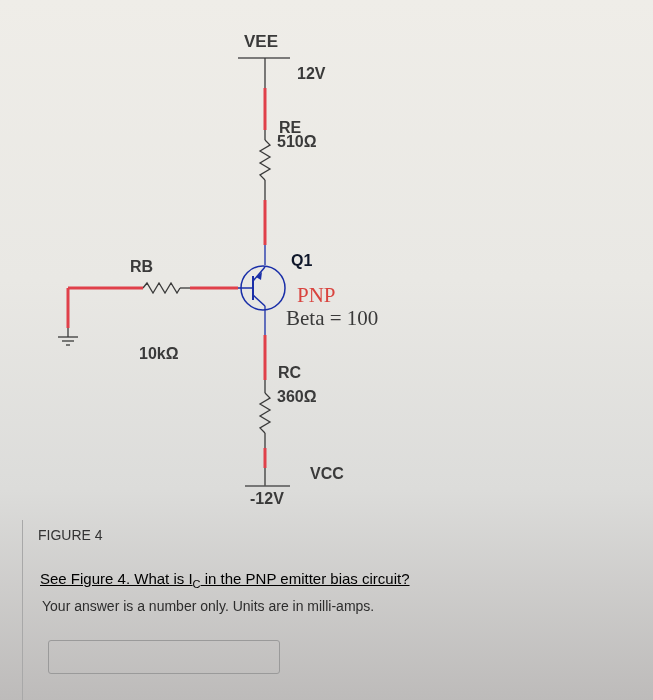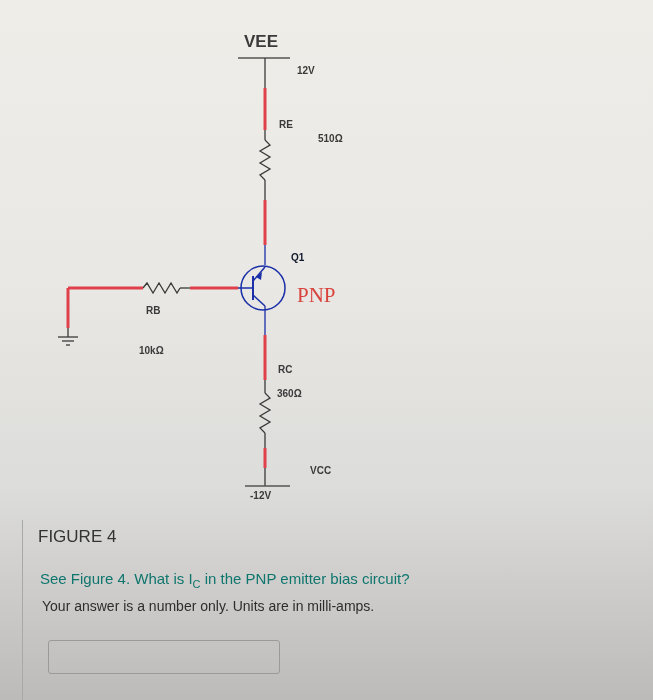--- a/index.html
+++ b/index.html
@@ -2,27 +2,27 @@
 <html><head>
 <meta charset="utf-8">
 <style>
   html, body { margin:0; padding:0; }
   body {
     width:653px; height:700px; overflow:hidden; position:relative;
     background: linear-gradient(180deg, #efede8 0%, #e9e8e4 40%, #dcdcda 70%, #bdbbba 100%);
     font-family: "Liberation Sans", sans-serif;
   }
   .circuit { position:absolute; left:0; top:0; width:588px; height:520px; }
-  .lbl { position:absolute; font-family:"Liberation Sans", sans-serif; font-weight:bold; color:#3a3a3a; font-size:10px; }
+  .lbl { position:absolute; font-family:"Liberation Sans", sans-serif; font-weight:bold; color:#3a3a3a; font-size:16px; }
   .serif { position:absolute; font-family:"Liberation Serif", serif; font-size:21px; }
   .blue { color:#0f172a; }
   .red { color:#d9433e; }
   .dark { color:#3a3a3a; }
-  .figure-caption { position:absolute; left:38px; top:527px; font-size:17px; color:#333; }
-  .question { position:absolute; left:40px; top:570px; font-size:15px; color:#0f766e; }
+  .figure-caption { position:absolute; left:38px; top:527px; font-size:14px; color:#333; }
+  .question { position:absolute; left:40px; top:570px; font-size:15px; color:#000000;text-decoration:underline; }
   .note { position:absolute; left:42px; top:598px; font-size:14px; color:#2d2d2d; }
   .question sub { font-size:11px; }
   .answer-box {
     position:absolute; left:48px; top:640px; width:232px; height:34px;
     border:1px solid #9a9a9a; border-radius:3px; background:transparent; outline:none;
     font-family:"Liberation Sans", sans-serif; font-size:14px; padding:0 6px; box-sizing:border-box;
   }
   .frame-edge { position:absolute; left:22px; top:520px; width:1px; height:180px; background:#a8a8a8; }
 </style>
 </head>
@@ -69,25 +69,26 @@
     <polyline points="265,393 270,398 260,404 270,410 260,416 270,422 260,428 265,433" fill="none" stroke="#3a3a3a" stroke-width="1.3"></polyline>
     <line x1="265" y1="433" x2="265" y2="448" stroke="#3a3a3a" stroke-width="1.3"></line>
     <line x1="265" y1="448" x2="265" y2="468" stroke="#e0404a" stroke-width="3"></line>
     <line x1="265" y1="468" x2="265" y2="486" stroke="#3a3a3a" stroke-width="1.3"></line>
     <line x1="245" y1="486" x2="290" y2="486" stroke="#555" stroke-width="1.3"></line>
   </svg>
 
   <span class="lbl" style="left:244px;top:32px;font-size:17px;">VEE</span>
   <span class="lbl" style="left:297px;top:65px;">12V</span>
   <span class="lbl" style="left:279px;top:119px;">RE</span>
-  <span class="lbl" style="left:277px;top:133px;margin-left:41px;">510Ω</span>
-  <span class="lbl" style="left:146px;top:258px;margin-top:47px;">RB</span>
+  <span class="lbl" style="left:277px;top:133px;">510Ω</span>
+  <span class="lbl" style="left:130px;top:258px;">RB</span>
   <span class="lbl" style="left:139px;top:298px;margin-top:47px;">10kΩ</span>
   <span class="lbl blue" style="left:291px;top:252px;">Q1</span>
   <span class="serif red" style="left:297px;top:283px;text-align:center;">PNP</span>
+  <span class="serif dark" style="left:286px;top:306px;">Beta = 100</span>
   <span class="lbl" style="left:278px;top:364px;">RC</span>
   <span class="lbl" style="left:277px;top:388px;">360Ω</span>
   <span class="lbl" style="left:310px;top:465px;">VCC</span>
   <span class="lbl" style="left:250px;top:490px;">-12V</span>
 </div>
 
 <div class="frame-edge"></div>
 
 <div class="figure-caption">FIGURE 4</div>
 

